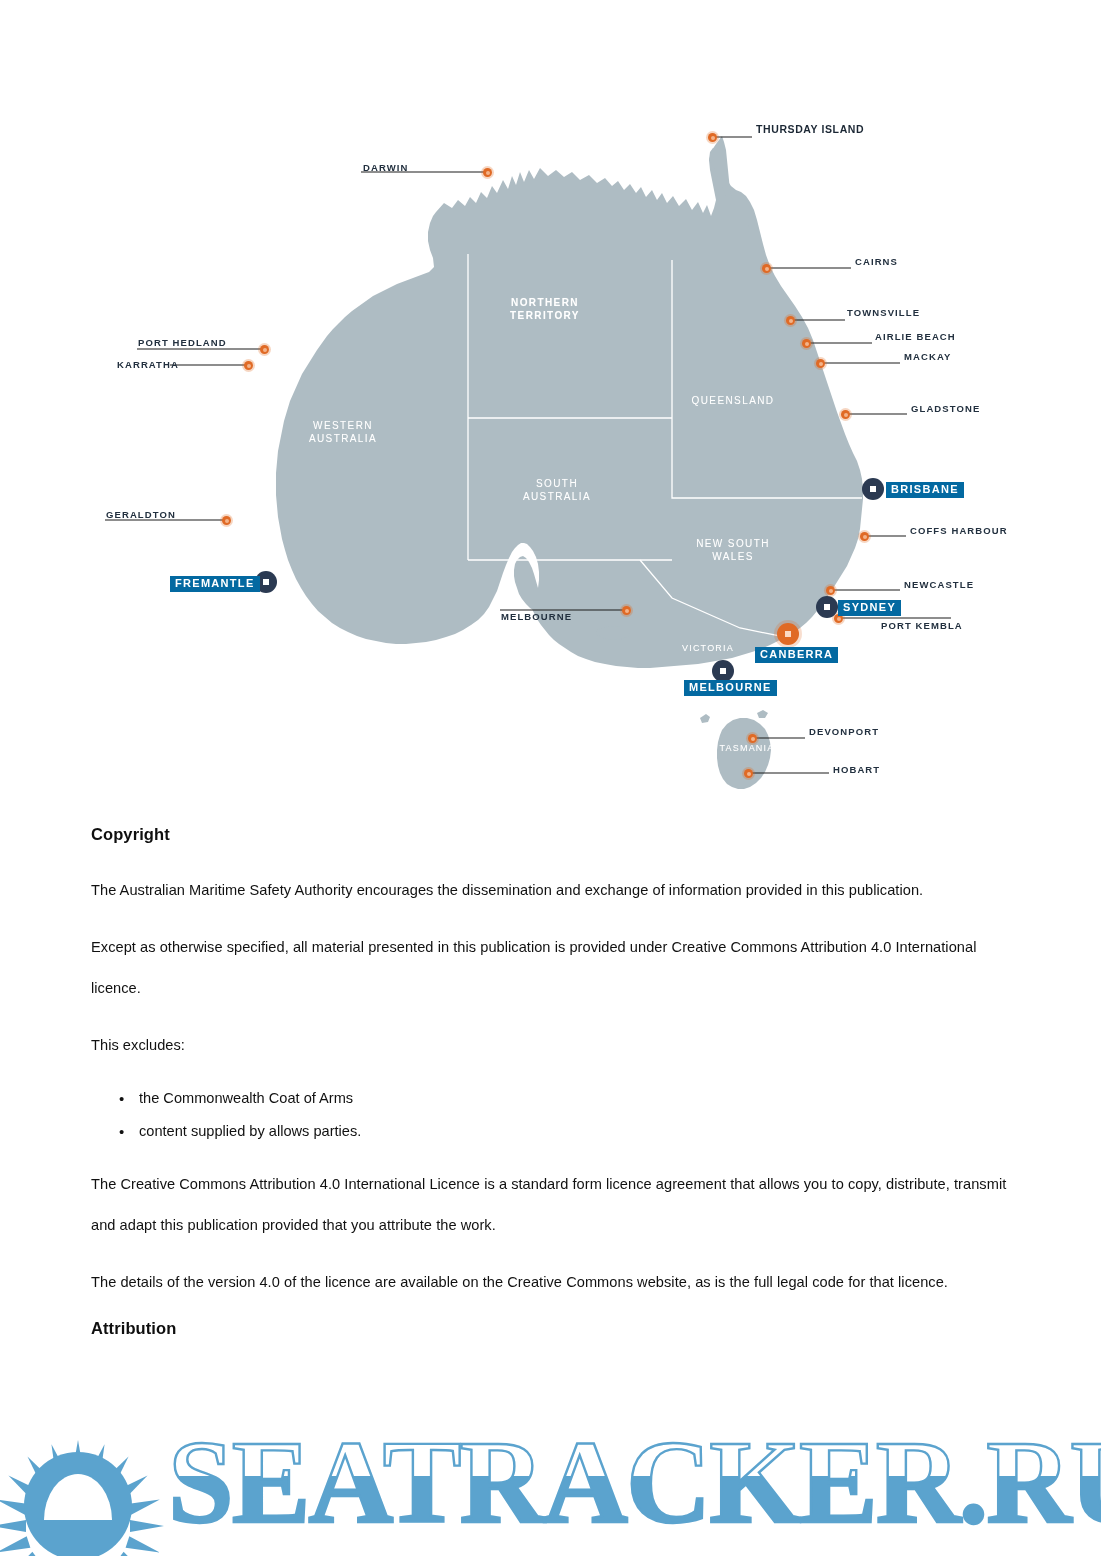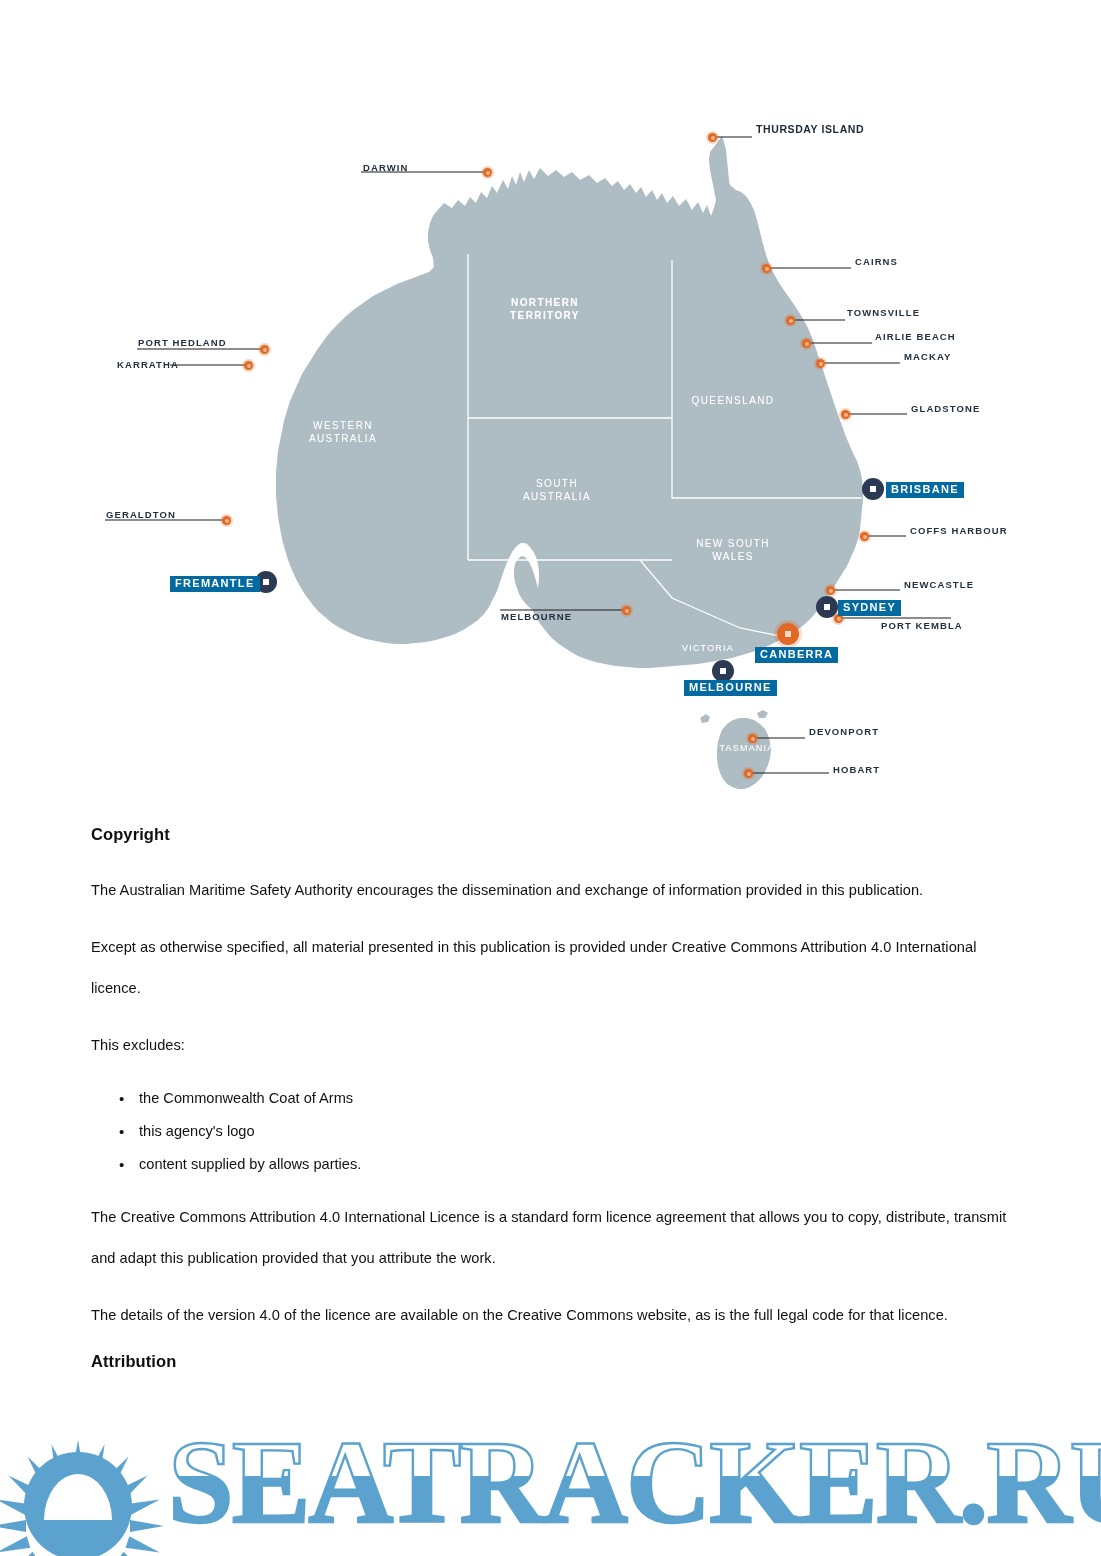--- a/index.html
+++ b/index.html
@@ -281,21 +281,20 @@
     <h2 class="sec">Copyright</h2>
 
     <p class="body">The Australian Maritime Safety Authority encourages the dissemination and exchange of information provided in this publication.</p>
 
     <p class="body">Except as otherwise specified, all material presented in this publication is provided under Creative Commons Attribution 4.0 International licence.</p>
 
     <p class="body">This excludes:</p>
 
     <ul class="body-list">
       <li>the Commonwealth Coat of Arms</li>
-      <li>this agency's logo</li>
       <li>content supplied by allows parties.</li>
     </ul>
 
     <p class="body">The Creative Commons Attribution 4.0 International Licence is a standard form licence agreement that allows you to copy, distribute, transmit and adapt this publication provided that you attribute the work.</p>
 
     <p class="body">The details of the version 4.0 of the licence are available on the Creative Commons website, as is the full legal code for that licence.</p>
 
     <h2 class="sec tight">Attribution</h2>
 
   </div>

